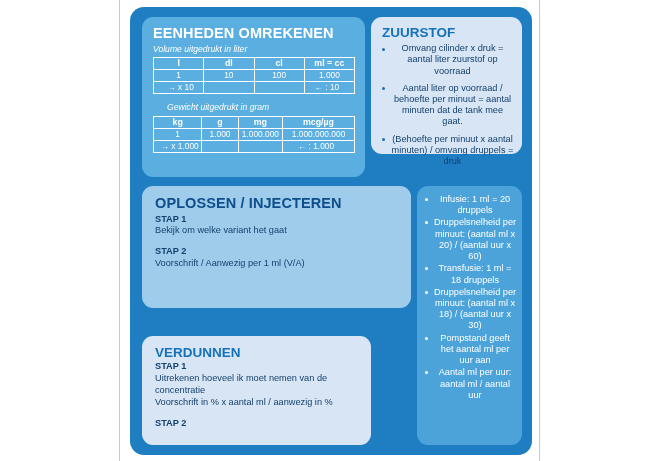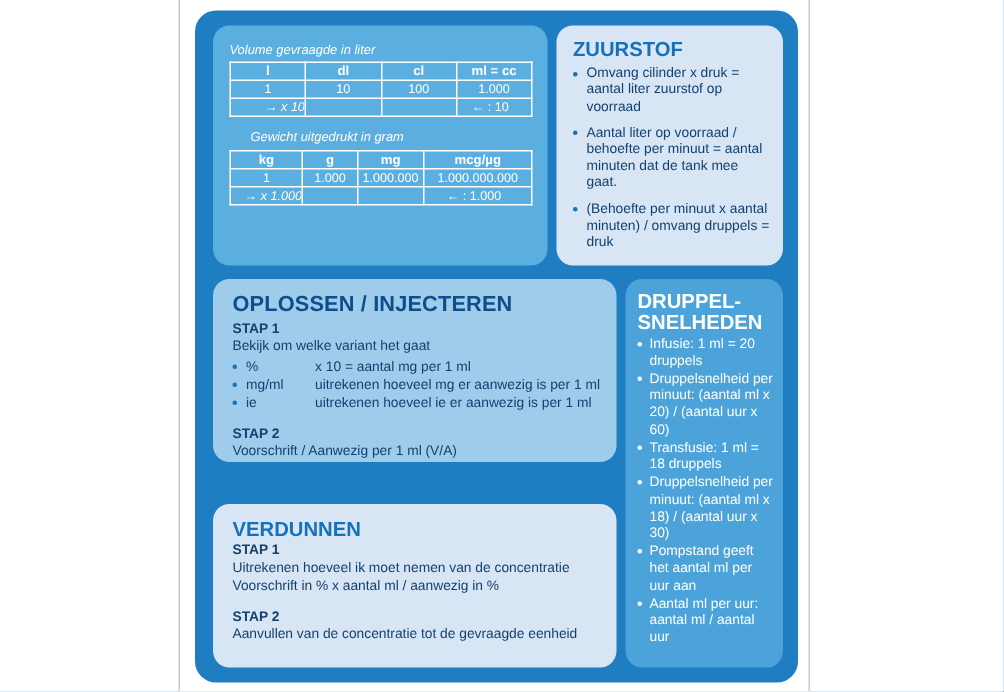--- a/index.html
+++ b/index.html
@@ -52,24 +52,24 @@
 
   
   .p-units   { background: #5aaee0; }
   .p-oxygen  { background: #d7e5f4; }
   .p-solve   { background: #9fcceb; }
   .p-drip    { background: #4ba3da; }
   .p-dilute  { background: #d7e5f4; }
 
   
   #panel-units  { left: 142px; top: 17px;  width: 223px; height: 160px; }
-  #panel-oxygen { left: 371px; top: 17px;  width: 151px; height: 160px; }
+  #panel-oxygen { left: 371px; top: 17px;  width: 151px; height: 137px; }
   #panel-solve  { left: 142px; top: 186px; width: 269px; height: 122px; }
   #panel-drip   { left: 417px; top: 186px; width: 105px; height: 259px; }
-  #panel-dilute { left: 142px; top: 336px; width: 269px; height: 109px; }
+  #panel-dilute { left: 142px; top: 336px; width: 229px; height: 109px; }
 
   
   .h-big {
     font-size: 14.5px;
     font-weight: bold;
     color: #0d4e8b;
     letter-spacing: 0.1px;
     margin: 0 0 2px 0;
     line-height: 1.08;
   }
@@ -125,28 +125,29 @@
     font-size: 8.4px;
     text-align: center;
     height: 11px;
     padding: 0;
     line-height: 11px;
     white-space: nowrap;
     overflow: hidden;
   }
   table.conv td.hd { font-weight: bold; font-size: 8.8px; }
   table.conv td.blank { border-color: #ffffff; }
-  table.conv td.lft { text-align: right; padding-left: 4px; font-style: italic; }
+  table.conv td.lft { text-align: center; padding-left: 4px; }
   table.conv td.rgt { padding-right: 5px; }
 
   
   ul.bl {
     list-style: none;
     margin: 0;
     padding: 0;
+    text-align: center;
   }
   ul.bl > li {
     position: relative;
     padding-left: 9px;
     margin-bottom: 5px;
   }
   ul.bl > li::before {
     content: "";
     position: absolute;
     left: 0;
@@ -227,21 +228,22 @@
 <body>
 
 <div id="page">
 
   <div class="page-card"></div>
 
   <div class="frame"></div>
 
   <div class="panel p-units" id="panel-units">
     <div class="units-inner">
-      <div class="cap">Volume gevraagde in liter</div>
+      <div class="h-white">EENHEDEN OMREKENEN</div>
+      <div class="cap">Volume uitgedrukt in liter</div>
 
       <table class="conv">
         <tbody>
             <tr>
           <td class="hd">l</td>
           <td class="hd">dl</td>
           <td class="hd">cl</td>
           <td class="hd">ml = cc</td>
         </tr>
         <tr>
@@ -295,37 +297,28 @@
         <li>(Behoefte per minuut x aantal minuten) / omvang druppels = druk</li>
       </ul>
     </div>
   </div>
 
   <div class="panel p-solve" id="panel-solve">
     <div class="solve-inner">
       <div class="h-big">OPLOSSEN / INJECTEREN</div>
       <div class="step">STAP 1</div>
       <div class="body">Bekijk om welke variant het gaat</div>
-      <ul class="varlist">
-        <li><span class="k">%</span><span>x 10 = aantal mg per 1 ml</span></li>
-        <li><span class="k">mg/ml</span><span>uitrekenen hoeveel mg er aanwezig is per 1 ml</span></li>
-        <li><span class="k">ie</span><span>uitrekenen hoeveel ie er aanwezig is per 1 ml</span></li>
-      </ul>
       <div class="spacer"></div>
       <div class="step">STAP 2</div>
       <div class="body">Voorschrift / Aanwezig per 1 ml  (V/A)</div>
     </div>
   </div>
 
   <div class="panel p-drip" id="panel-drip">
     <div class="drip-inner">
-      <div class="h-drip">
-        <div>DRUPPEL-</div>
-        <div>SNELHEDEN</div>
-      </div>
       <ul class="bl white">
         <li>Infusie:
 1 ml = 20 druppels</li>
         <li>Druppelsnelheid per minuut: (aantal ml x 20) / (aantal uur x 60)</li>
         <li>Transfusie:
 1 ml = 18 druppels</li>
         <li>Druppelsnelheid per minuut: (aantal ml x 18) / (aantal uur x 30)</li>
         <li>Pompstand geeft het aantal ml per uur aan</li>
         <li>Aantal ml per uur: aantal ml / aantal uur</li>
       </ul>
@@ -333,17 +326,16 @@
   </div>
 
   <div class="panel p-dilute" id="panel-dilute">
     <div class="dilute-inner">
       <div class="h-verd">VERDUNNEN</div>
       <div class="step">STAP 1</div>
       <div class="body">Uitrekenen hoeveel ik moet nemen van de concentratie</div>
       <div class="body">Voorschrift in % x aantal ml  / aanwezig in %</div>
       <div class="spacer"></div>
       <div class="step">STAP 2</div>
-      <div class="body">Aanvullen van de concentratie tot de gevraagde eenheid</div>
     </div>
   </div>
 
 </div>
 
 </body></html>

